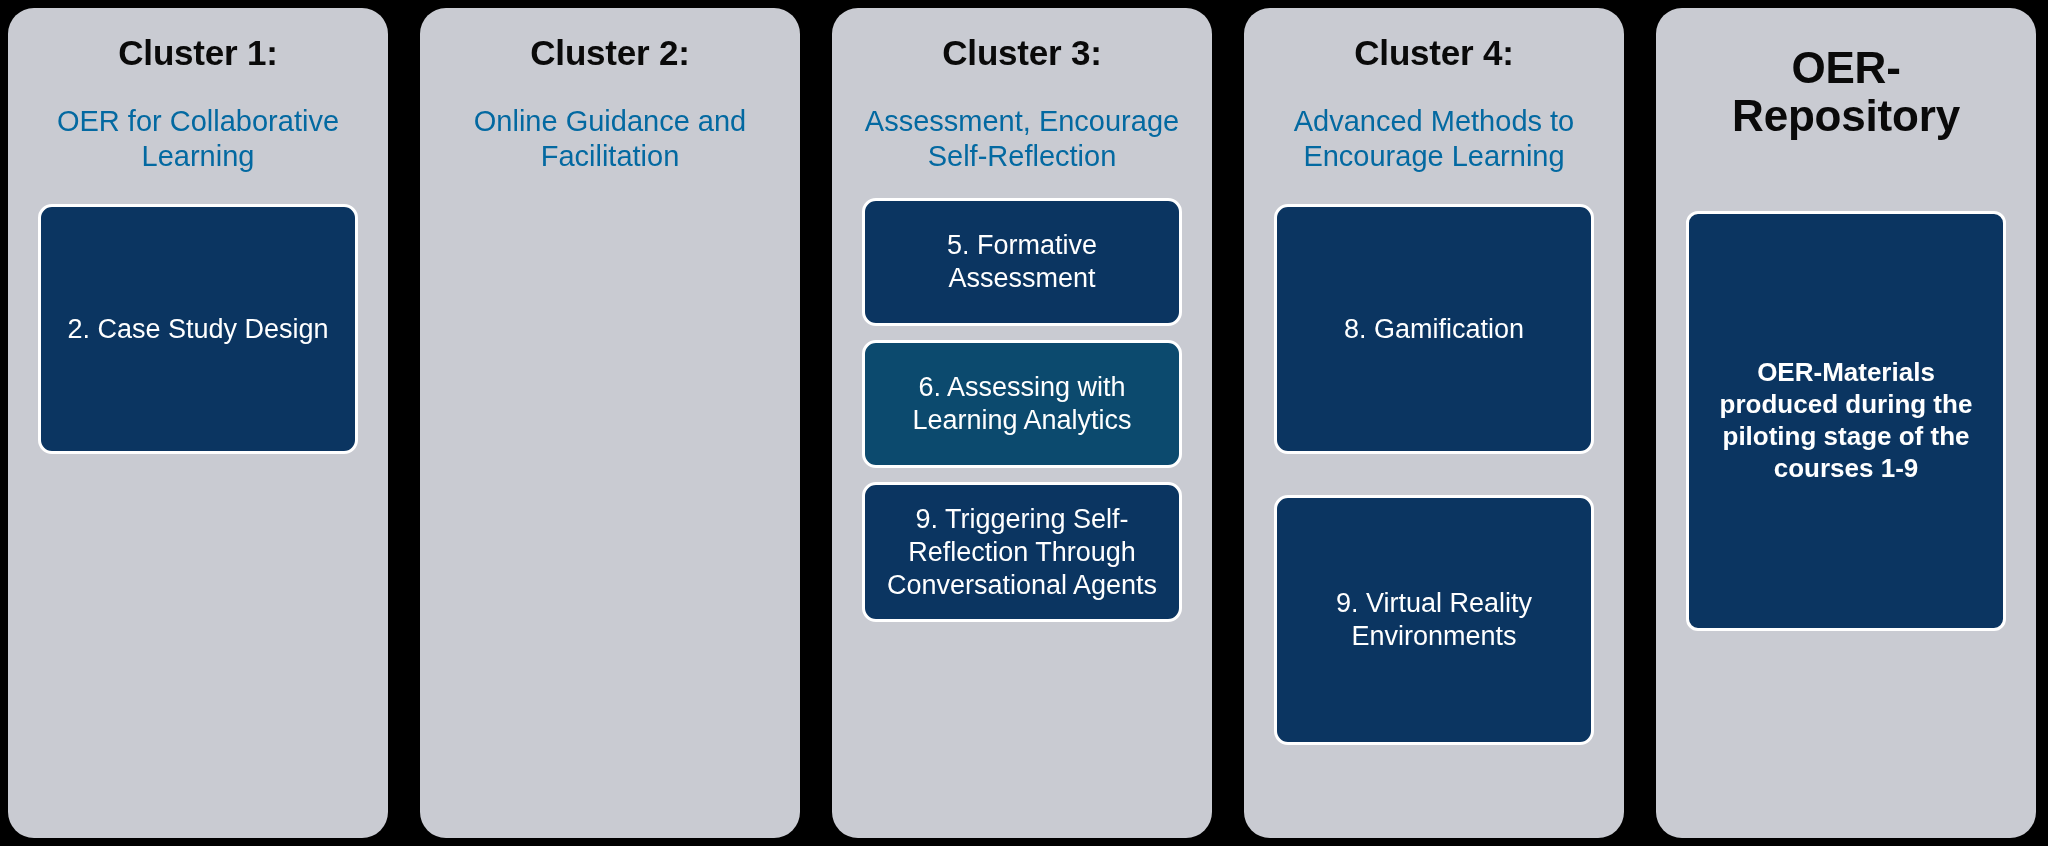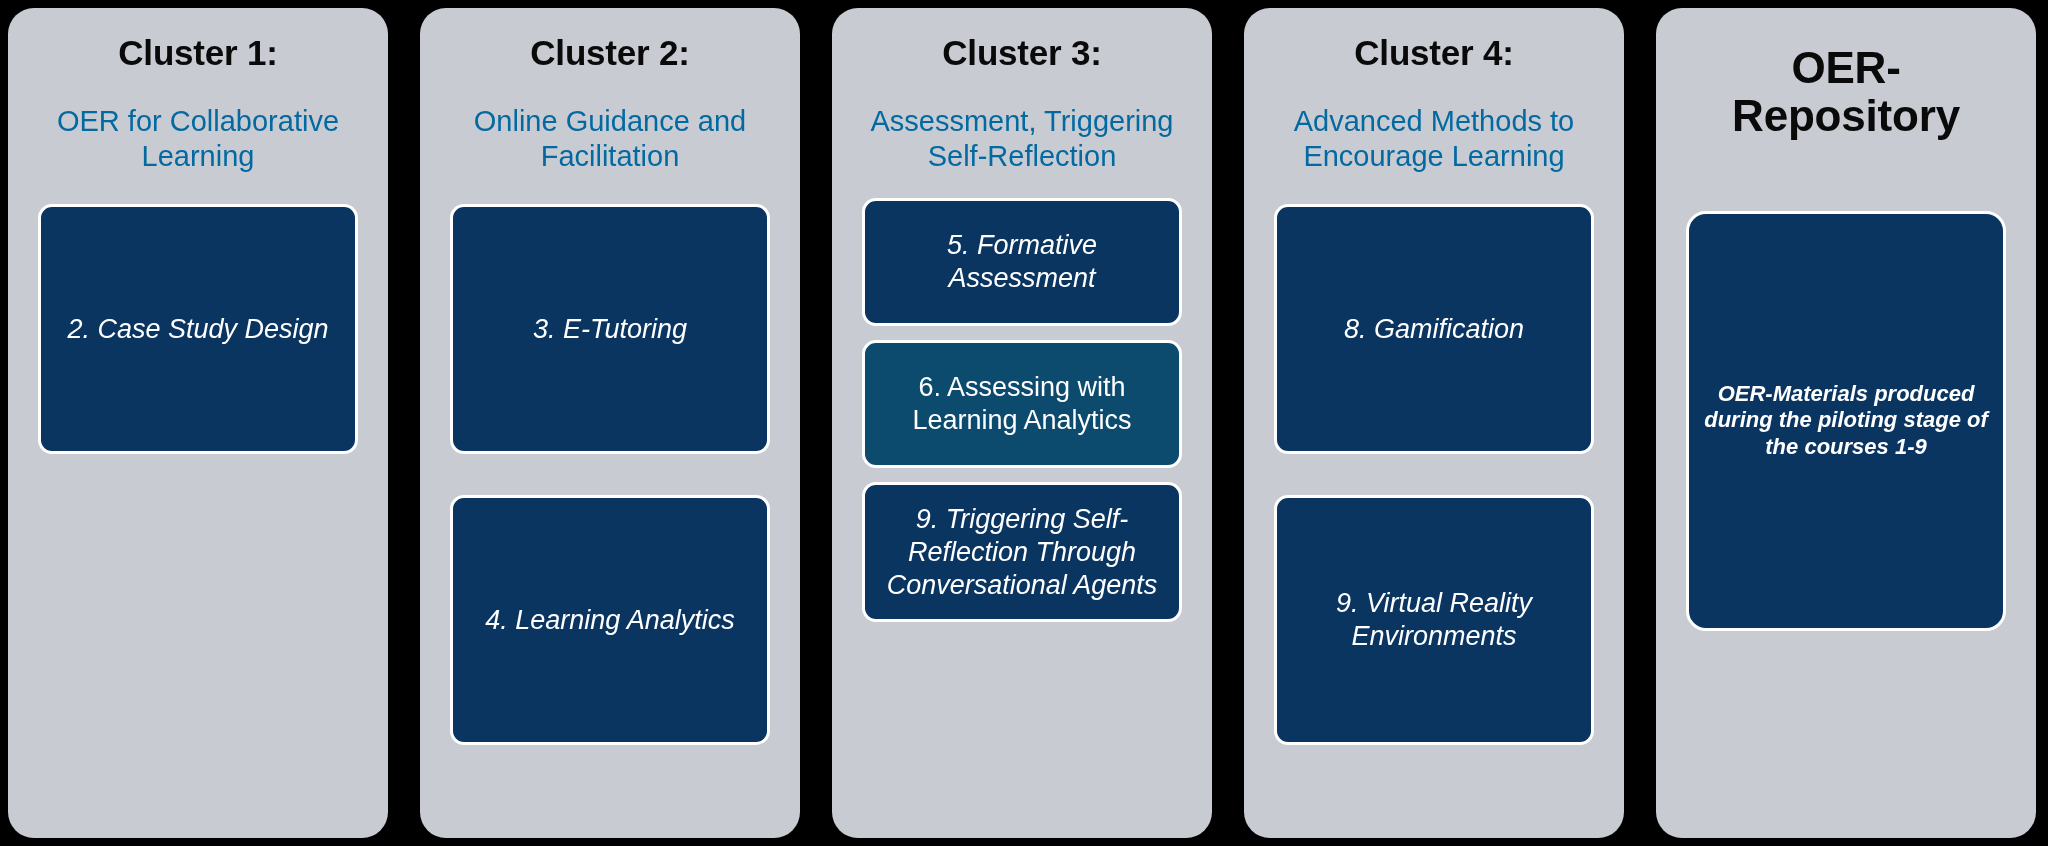--- a/index.html
+++ b/index.html
@@ -79,21 +79,21 @@
     align-items: center;
     justify-content: center;
     text-align: center;
     color: #ffffff;
     font-size: 27px;
     line-height: 1.22;
     padding: 8px 10px;
     white-space: pre-line;
   }
 
-  .box.navy { background: #0b3561; font-style: italic; }
+  .box.navy { background: #0b3561; }
   .box.green { background: #0c4a6e; }
 
   
   .c12 .box { height: 250px; }
   .c12 .box + .box { margin-top: 41px; }
 
   
   .c3 .boxes { margin-top: 24px; }
   .c3 .box { height: 128px; }
   .c3 .box.tall { height: 140px; }
@@ -104,50 +104,46 @@
   .c4 .box + .box { margin-top: 41px; }
 
   
   .repo .panel-title {
     font-size: 44px;
     margin-top: 36px;
   }
   .repo .boxes { margin-top: 70px; }
   .repo .box {
     height: 420px;
-    font-size: 22px;
+    font-size: 26px;
     font-weight: bold;
-    border-radius: 20px;
+    border-radius: 12px;
   }
 </style>
 </head>
 <body>
 
 <div id="board">
 
   <div class="panel c12">
     <div class="panel-title">Cluster 1:</div>
     <div class="panel-subtitle">OER for Collaborative Learning</div>
     <div class="boxes">
       <div class="box navy">2. Case Study Design</div>
     </div>
   </div>
 
   <div class="panel c12">
     <div class="panel-title">Cluster 2:</div>
     <div class="panel-subtitle">Online Guidance and Facilitation</div>
-    <div class="boxes">
-      <div class="box navy">3. E-Tutoring</div>
-      <div class="box navy">4. Learning Analytics</div>
-    </div>
   </div>
 
   <div class="panel c3">
     <div class="panel-title">Cluster 3:</div>
-    <div class="panel-subtitle">Assessment, Triggering Self-Reflection</div>
+    <div class="panel-subtitle">Assessment, Encourage Self-Reflection</div>
     <div class="boxes">
       <div class="box navy">5. Formative Assessment</div>
       <div class="box green">6. Assessing with Learning Analytics</div>
       <div class="box navy tall">9. Triggering Self-Reflection Through Conversational Agents</div>
     </div>
   </div>
 
   <div class="panel c4">
     <div class="panel-title">Cluster 4:</div>
     <div class="panel-subtitle">Advanced Methods to Encourage Learning</div>

